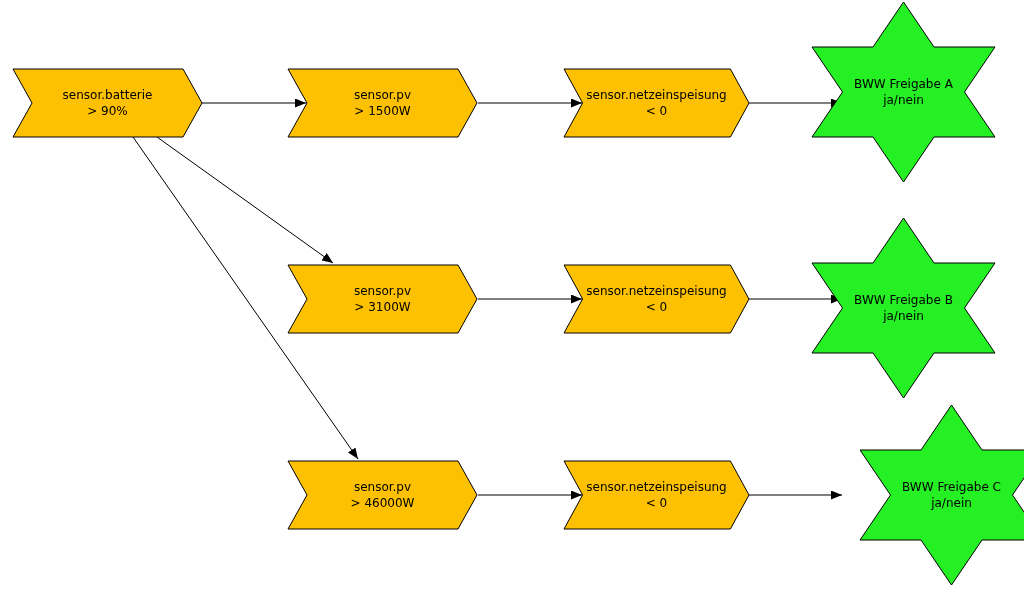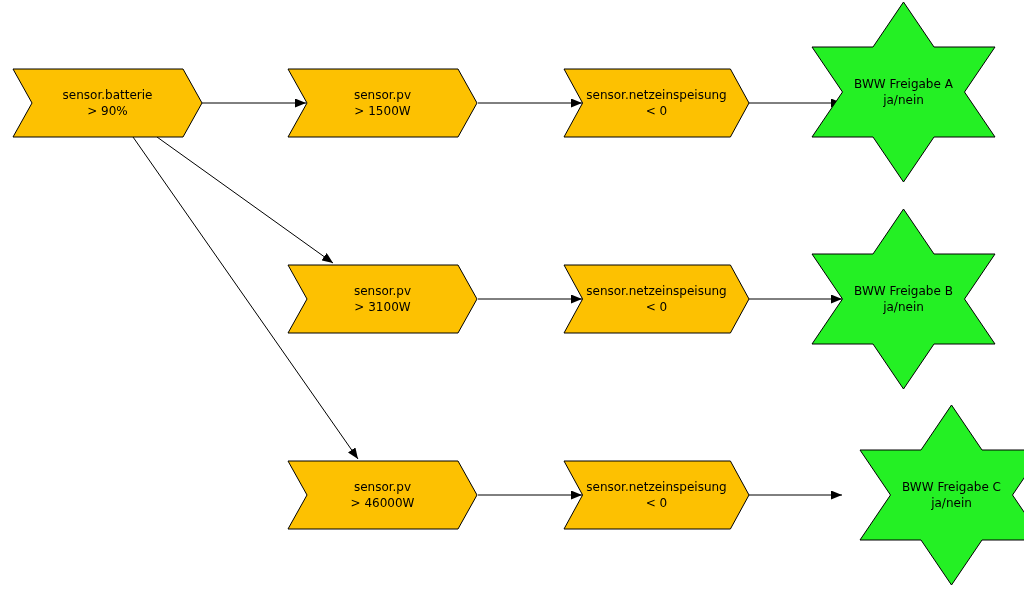--- a/index.html
+++ b/index.html
@@ -131,21 +131,21 @@
   <div class="node" style="left:564px;top:265px;width:185px;height:68px">
     <svg class="shape" viewBox="0 0 189 68" preserveAspectRatio="none">
       <polygon points="0,0 170,0 189,34 170,68 0,68 19,34" fill="#fdc101"></polygon>
     </svg>
     <div class="label">
       <span>sensor.netzeinspeisung</span>
       <span>&lt; 0</span>
     </div>
   </div>
 
-  <div class="node" style="left:812px;top:209px;width:183px;height:180px">
+  <div class="node" style="left:812px;top:218px;width:183px;height:180px">
     <svg class="shape" viewBox="0 0 183 180" preserveAspectRatio="none">
       <polygon points="91.5,0 61,45 0,45 30.5,90 0,135 61,135 91.5,180 122,135 183,135 152.5,90 183,45 122,45" fill="#24f024"></polygon>
     </svg>
     <div class="label">
       <span>BWW Freigabe B</span>
       <span>ja/nein</span>
     </div>
   </div>
 
   <div class="node" style="left:288px;top:461px;width:189px;height:68px">

